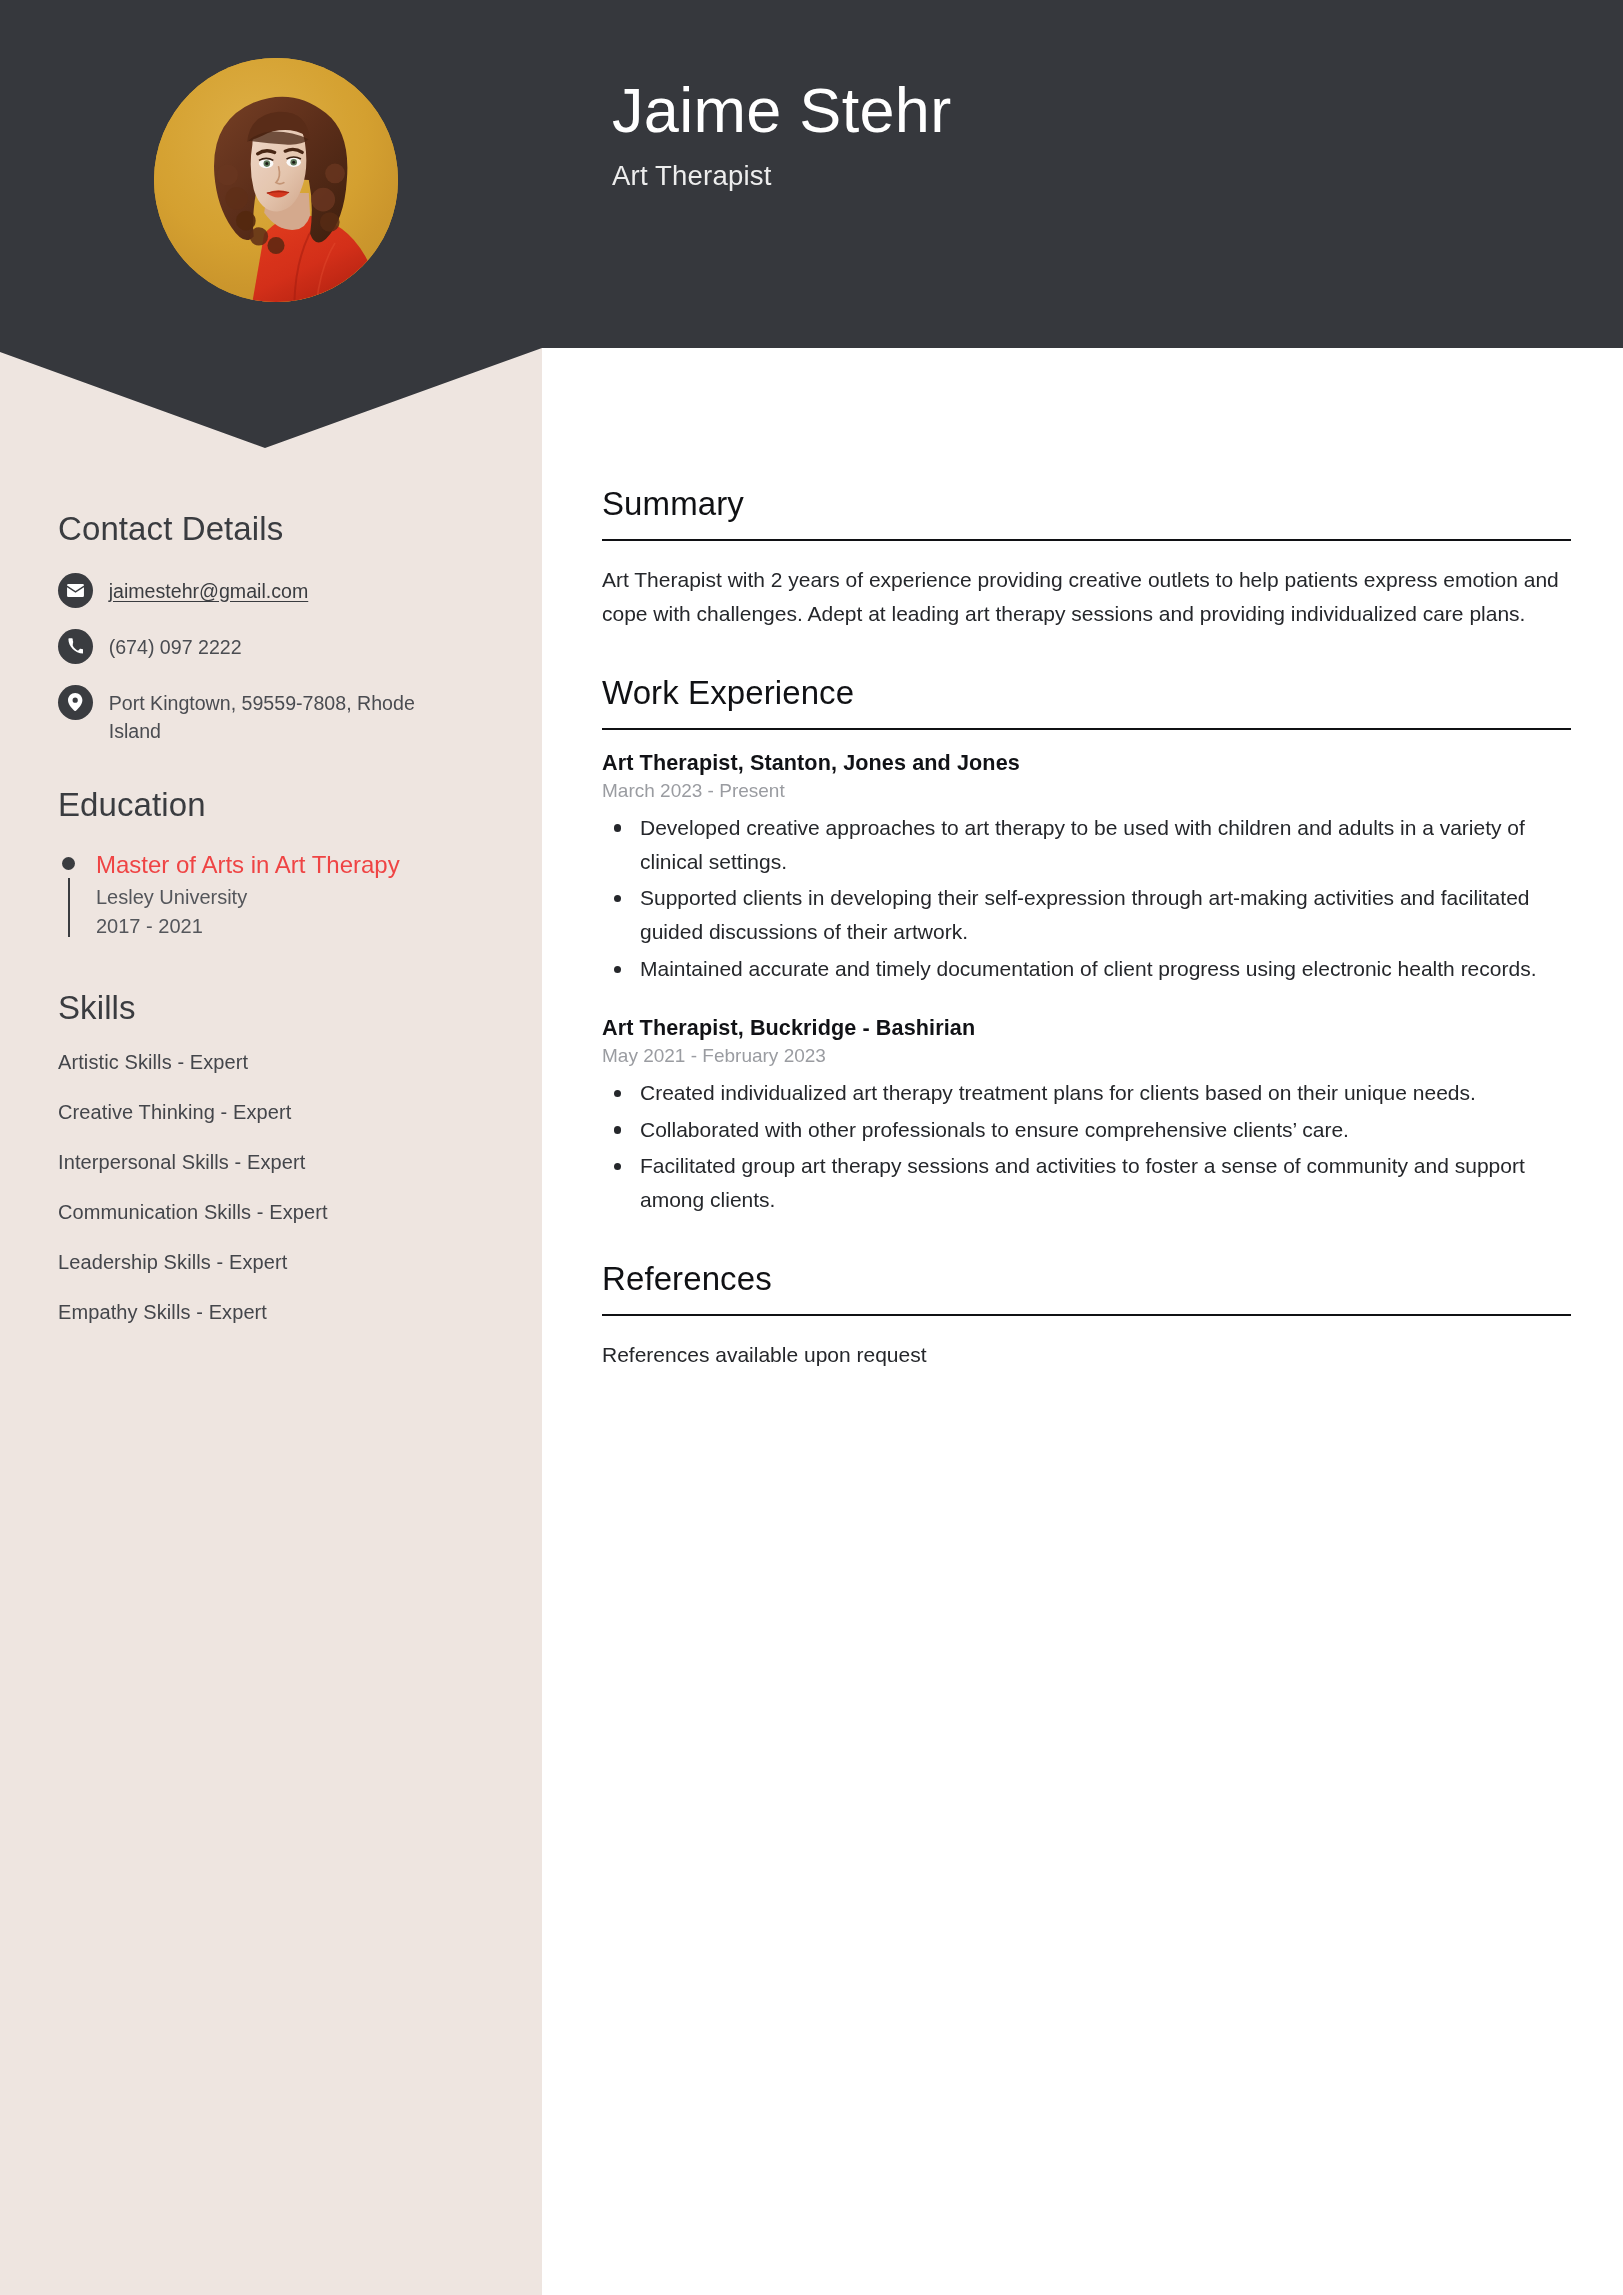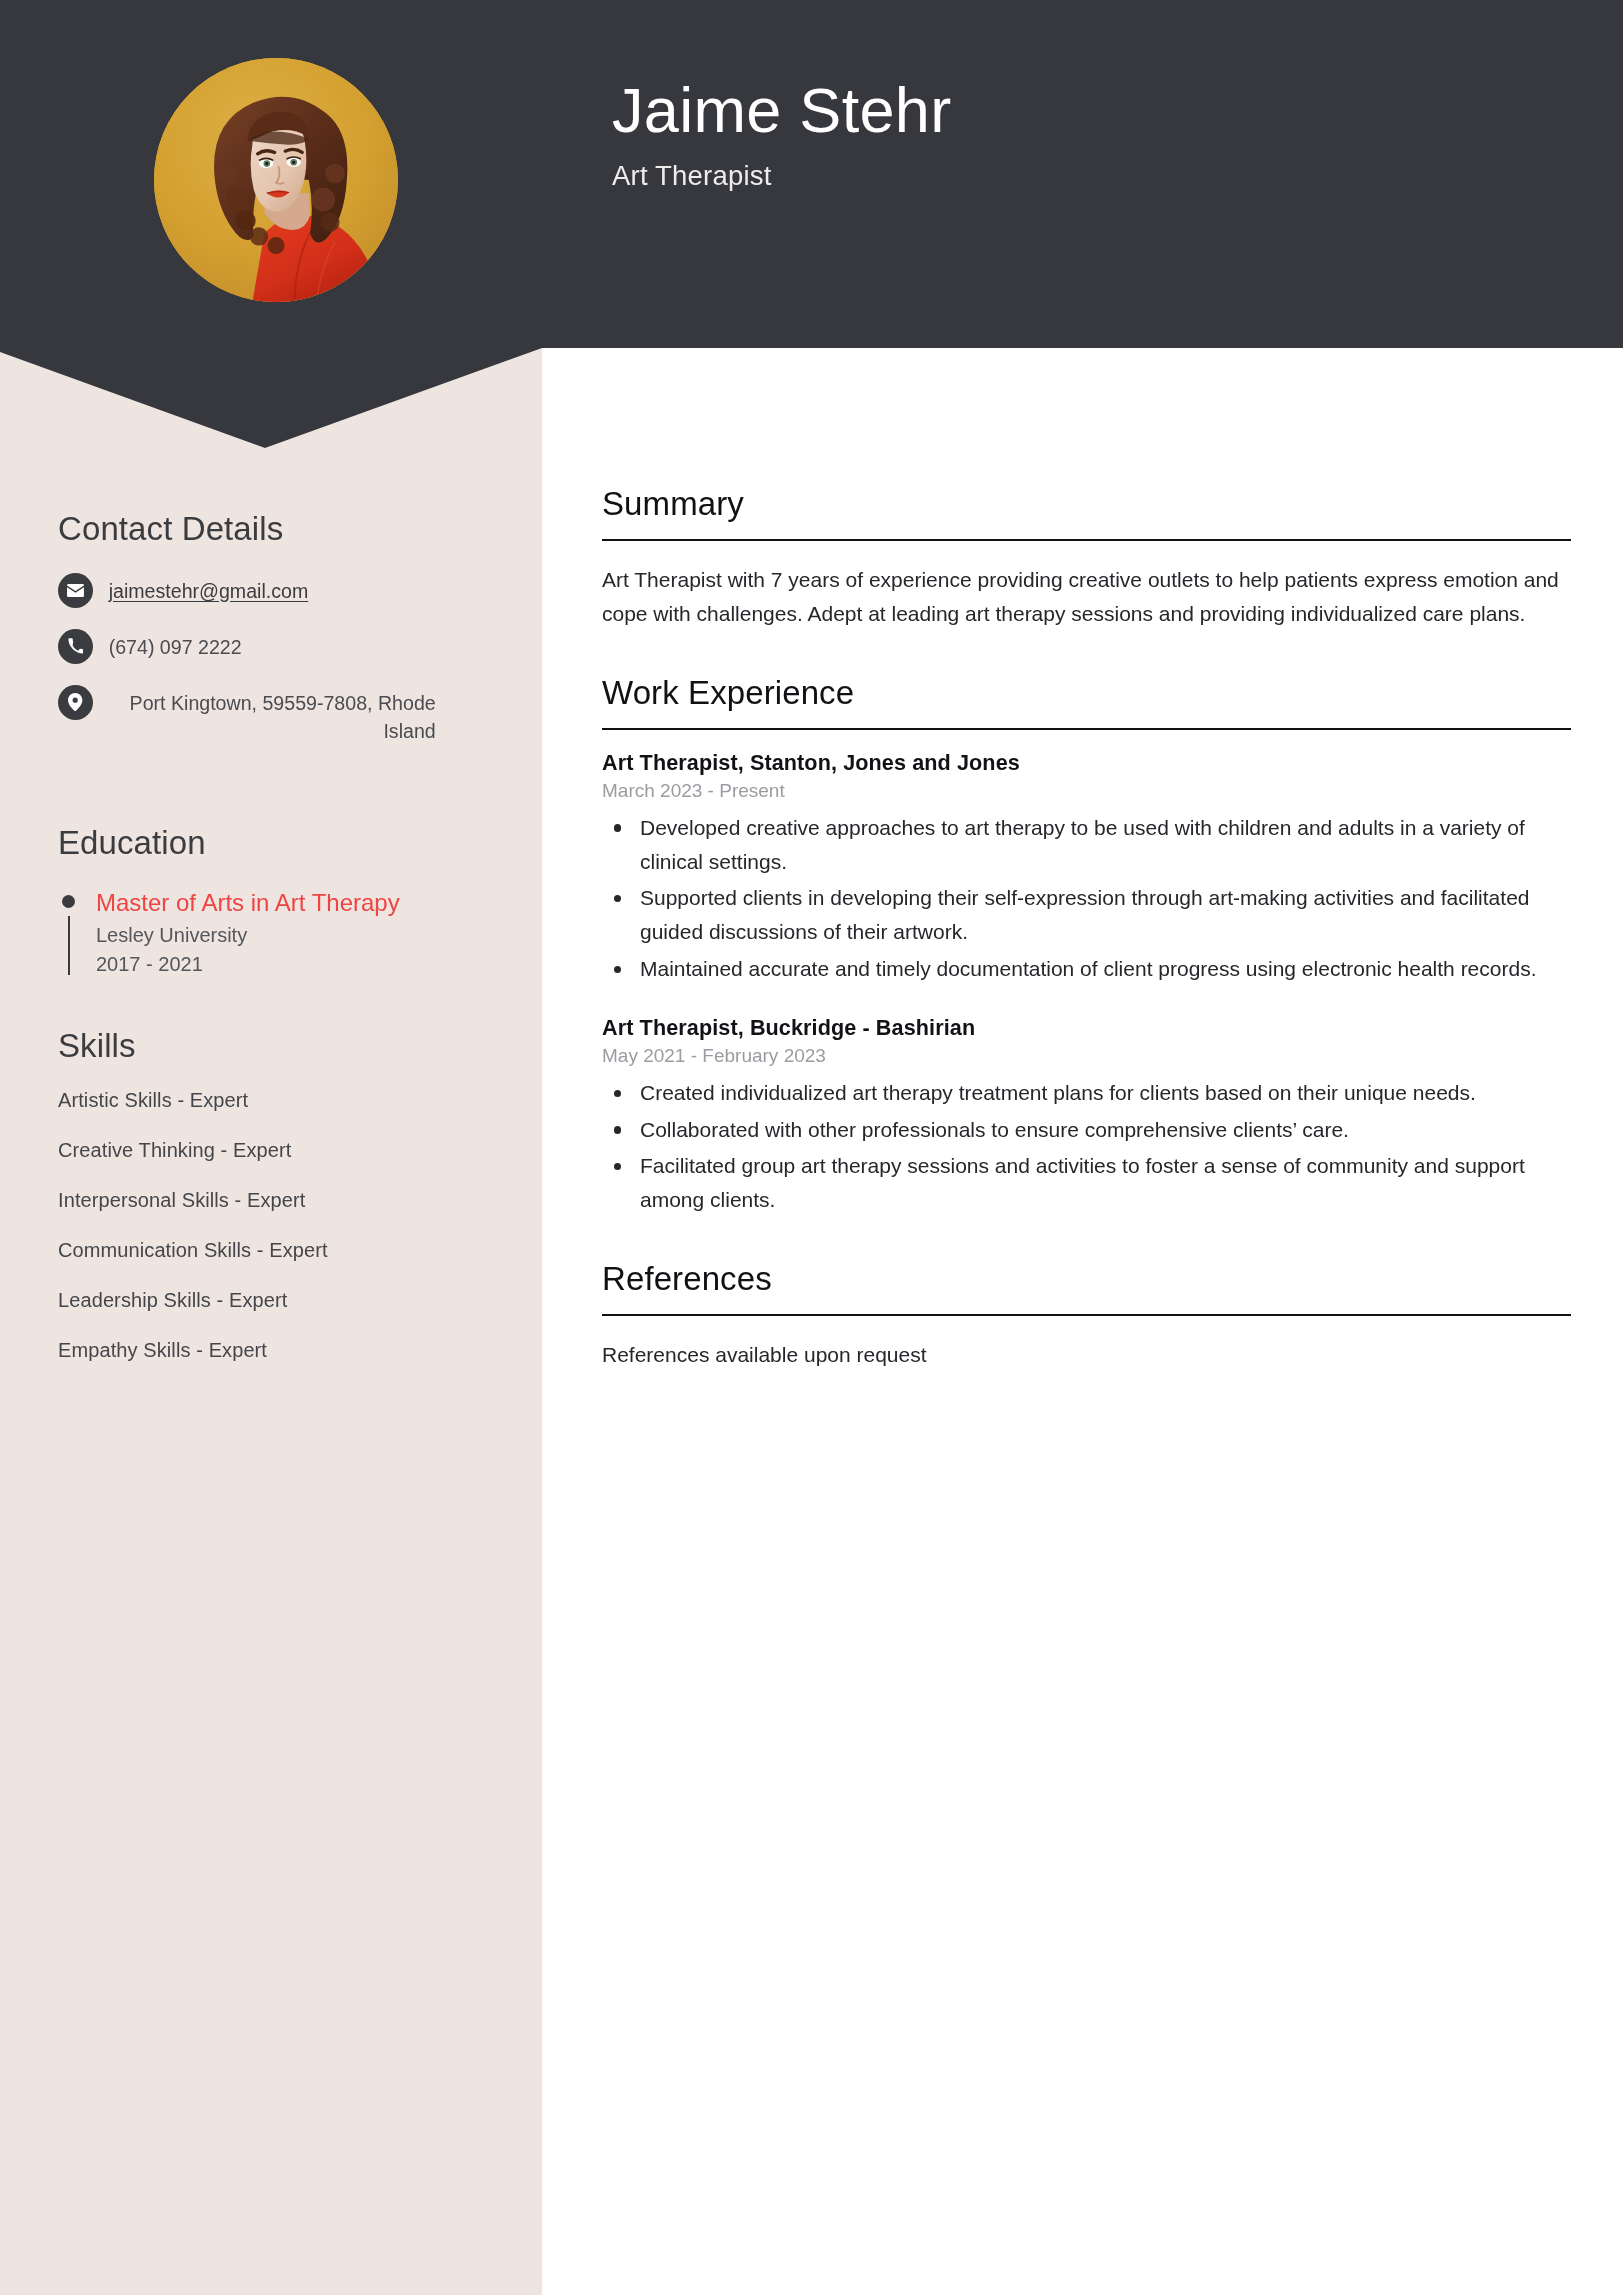--- a/index.html
+++ b/index.html
@@ -84,21 +84,21 @@
   }
 
   .side-heading {
     font-size:33px;
     font-weight:400;
     color:#3A3C40;
     letter-spacing:0.1px;
     margin-bottom:23.6px;
   }
 
-  .contact-list { margin-bottom:79px;text-align:right; }
+  .contact-list { margin-bottom:41px; }
 
   .contact-row {
     display:flex;
     align-items:flex-start;
     margin-bottom:19.6px;
   }
   .contact-row:last-child { margin-bottom:0; }
 
   .ic {
     flex:0 0 auto;
@@ -391,21 +391,21 @@
         <div class="skill-item">Empathy Skills - Expert</div>
       </div>
     </div>
 
   </div>
 
   <div class="main">
 
     <div class="section">
       <div class="main-heading">Summary</div>
-      <div class="summary-text">Art Therapist with 7 years of experience providing creative outlets to help patients express emotion and cope with challenges. Adept at leading art therapy sessions and providing individualized care plans.</div>
+      <div class="summary-text">Art Therapist with 2 years of experience providing creative outlets to help patients express emotion and cope with challenges. Adept at leading art therapy sessions and providing individualized care plans.</div>
     </div>
 
     <div class="section wx-section">
       <div class="main-heading">Work Experience</div>
 
       <div class="job">
         <div class="job-role">Art Therapist, Stanton, Jones and Jones</div>
         <div class="job-dates">March 2023 - Present</div>
         <ul class="bullets">
           <li>Developed creative approaches to art therapy to be used with children and adults in a variety of clinical settings.</li>

